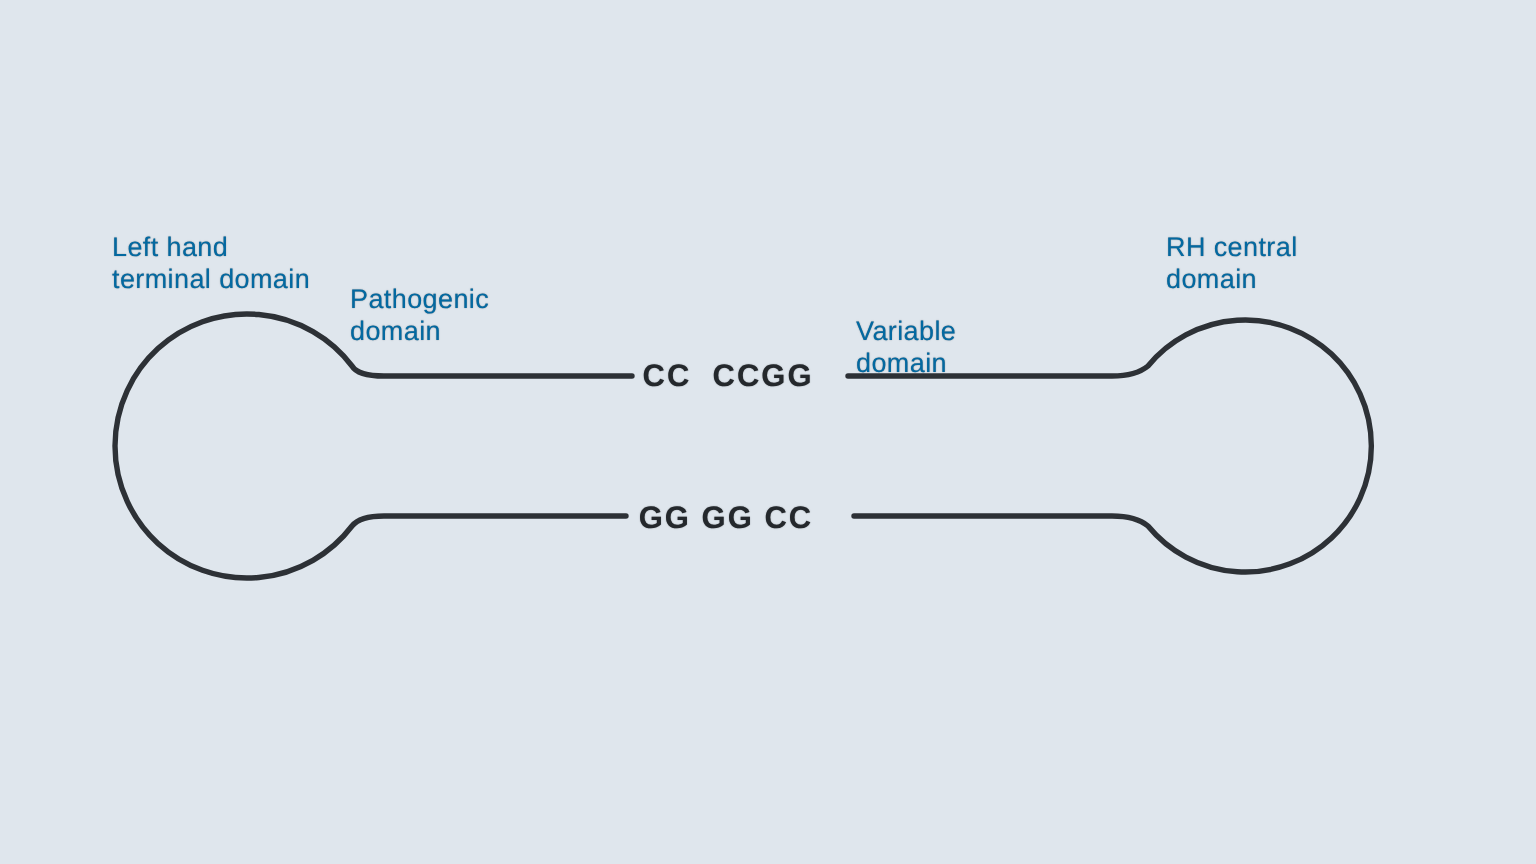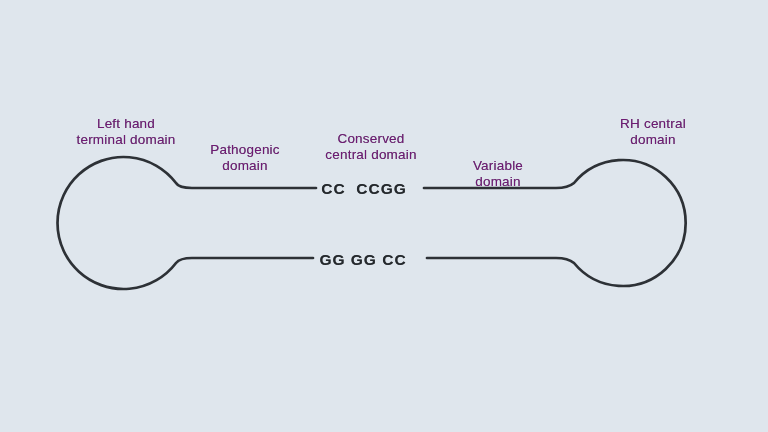--- a/index.html
+++ b/index.html
@@ -18,25 +18,25 @@
   }
   .backbone-svg path {
     fill: none;
     stroke-width: 2.7px;
     stroke-linecap: round;
     stroke-linejoin: round;
   }
   .domain-label {
     position: absolute;
     width: 140px;
-    text-align: center;
+    text-align: left;
     font-size: 13.5px;
     line-height: 16px;
     letter-spacing: 0.2px;
-    color: #701a75;
+    color: #0369a1;
     white-space: pre-line;
     text-shadow: 0 0 0.6px rgba(40,44,49,0.55);
   }
   .lbl-left-terminal  { left: 56px;  top: 116px; }
   .lbl-pathogenic     { left: 175px; top: 142px; }
   .lbl-conserved      { left: 301px; top: 131px; }
   .lbl-variable       { left: 428px; top: 158px; }
   .lbl-rh-terminal    { left: 583px; top: 116px; }
   .seq {
     position: absolute;
@@ -62,22 +62,20 @@
     <path d="M 316 188 L 192 188 Q 179 188 176 183 A 66 66 0 1 0 176 263 Q 180 258 192 258 L 313 258" stroke="#2d3136"></path>
     <path d="M 424 188 L 556 188 Q 568 188 574 183 A 63 63 0 1 1 574 263 Q 568 258 556 258 L 427 258" stroke="#2d3136"></path>
   </svg>
 
   <div class="domain-label lbl-left-terminal">Left hand
 terminal domain</div>
 
   <div class="domain-label lbl-pathogenic">Pathogenic
 domain</div>
 
-  <div class="domain-label lbl-conserved">Conserved
-central domain</div>
 
   <div class="domain-label lbl-variable">Variable
 domain</div>
 
   <div class="domain-label lbl-rh-terminal">RH central
 domain</div>
 
   <div class="seq seq-top">CC  CCGG</div>
 
   <div class="seq seq-bottom">GG GG CC</div>

